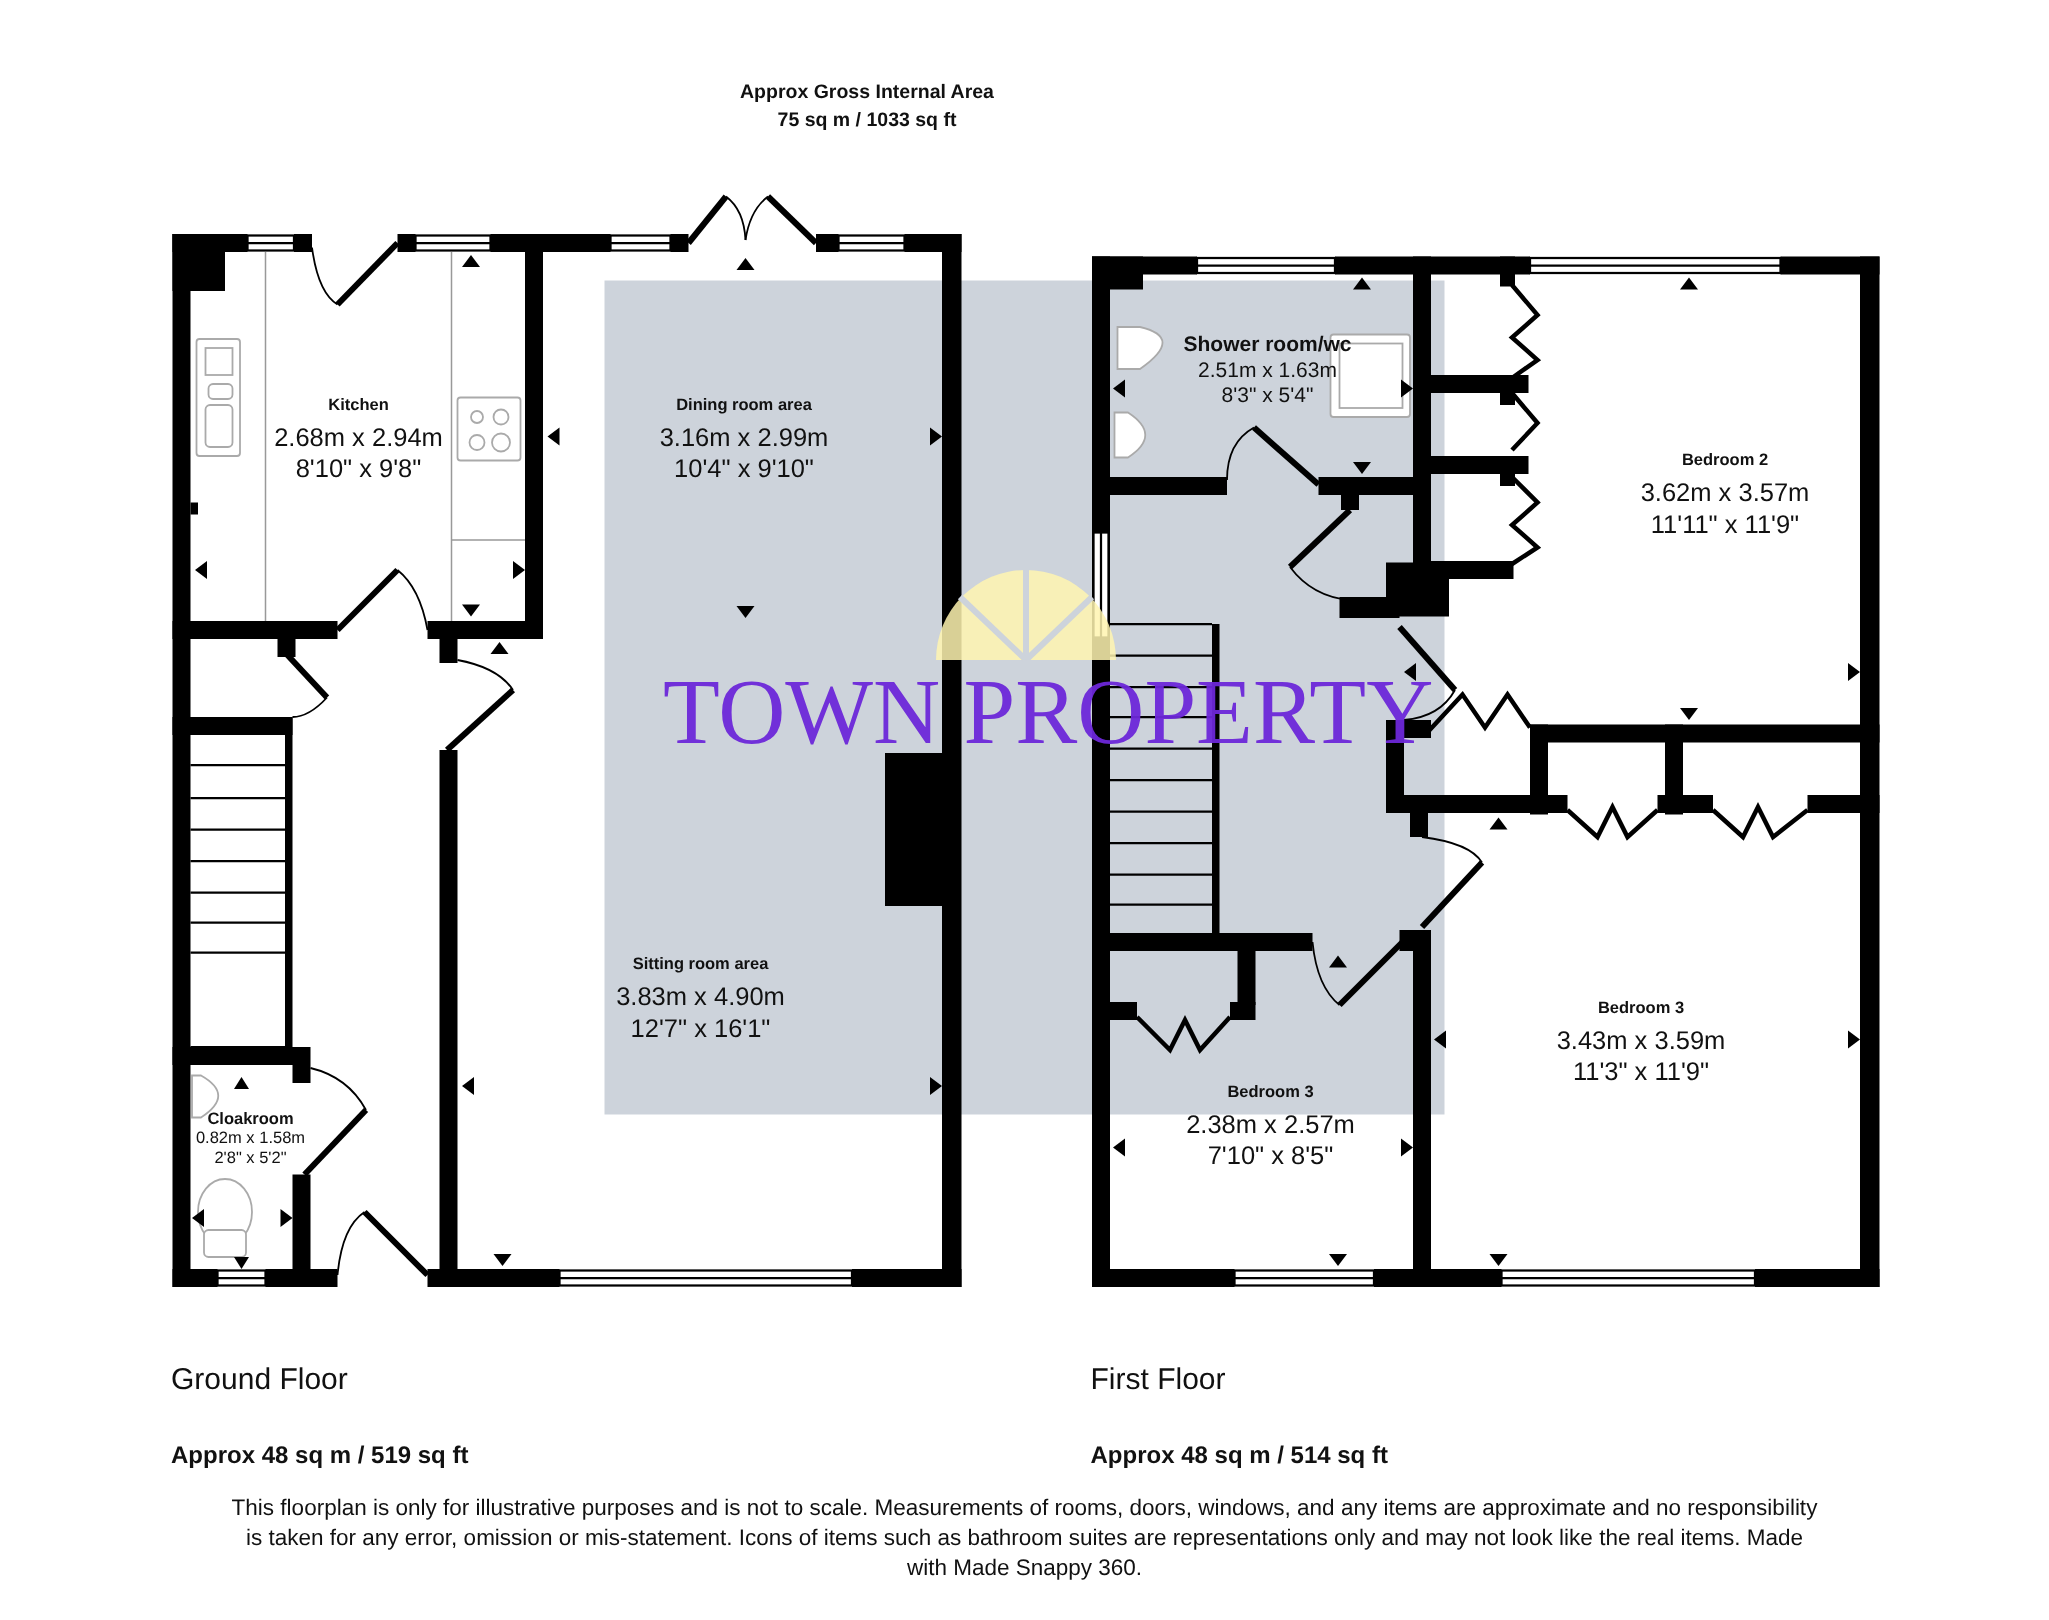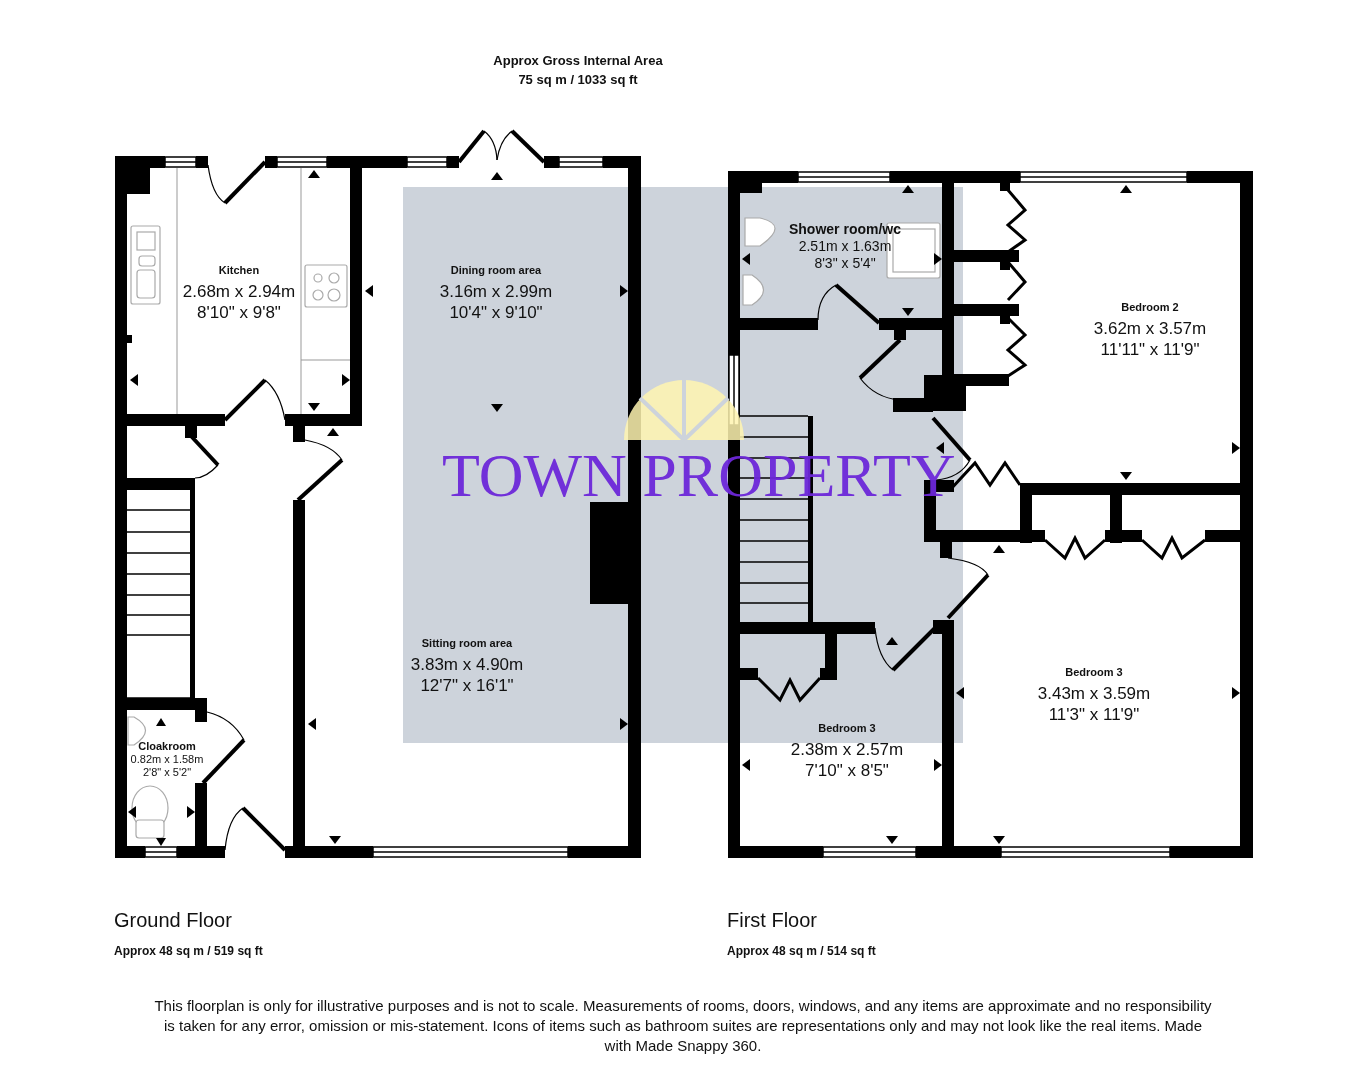--- a/index.html
+++ b/index.html
@@ -8,21 +8,21 @@
     .gia { left: 0; width: 1156px; top: 51px; text-align: center; font-weight: bold; font-size: 13px; line-height: 19px; }
     svg.plan { position: absolute; left: 0; top: 0; }
     .room-label { position: absolute; text-align: center; white-space: nowrap; transform: translateX(-50%); }
     .room-label .name { font-weight: bold; font-size: 11px; line-height: 22px; }
     .room-label .dim { font-size: 17px; line-height: 21px; }
     .room-label.small .name { font-size: 14px; line-height: 18px; }
     .room-label.small .dim { font-size: 14px; line-height: 17px; }
     .room-label.tiny .name { font-size: 11px; line-height: 14px; }
     .room-label.tiny .dim { font-size: 11px; line-height: 13px; }
     .floor-title { position: absolute; font-size: 20px; line-height: 28px; }
-    .floor-area { position: absolute; font-weight: bold; font-size: 12px; line-height: 20px; }
+    .floor-area { position: absolute; font-weight: bold; font-size: 16px; line-height: 20px; margin-top: 20px; }
     .disclaimer { position: absolute; left: 150px; width: 1066px; top: 996px; text-align: center; font-size: 15px; line-height: 20px; }
     .watermark { position: absolute; left: 442px; top: 440px; font-family: "Liberation Serif", serif; font-size: 62px; color: #6d28d9; letter-spacing: 0px; white-space: nowrap; opacity: 0.95; }
   </style>
 </head>
 <body>
 
 <div class="abs gia">
   <div>Approx Gross Internal Area</div>
   <div>75 sq m / 1033 sq ft</div>
 </div>

